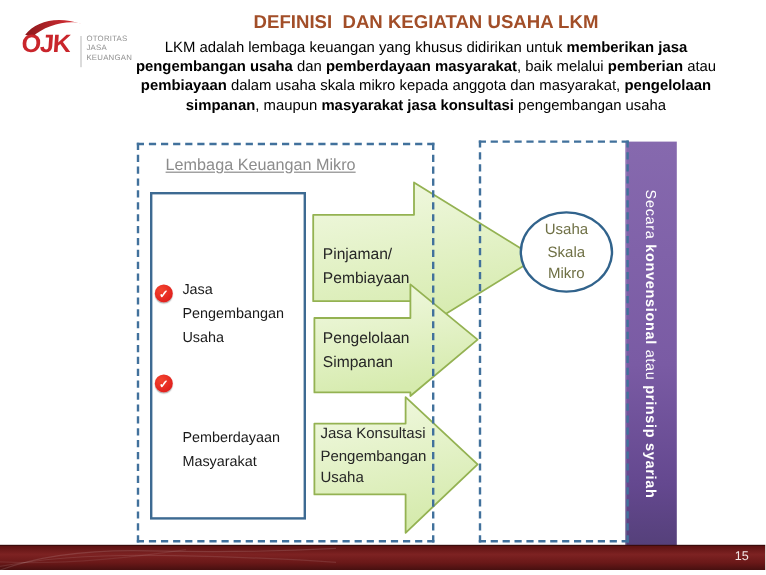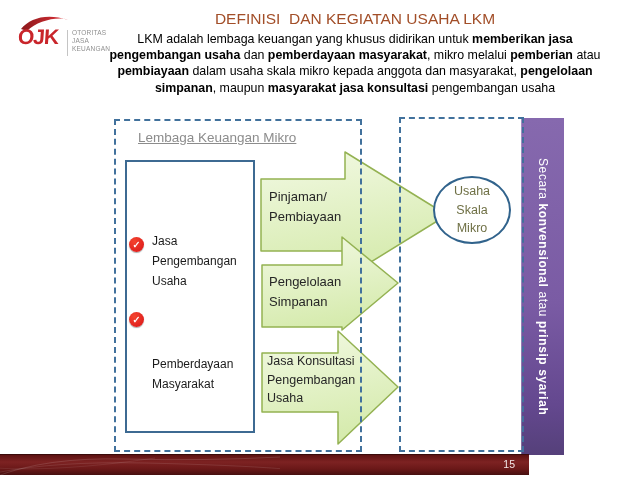--- a/index.html
+++ b/index.html
@@ -8,21 +8,21 @@
   .abs{position:absolute;}
 
   
   .logo{left:18px;top:13px;width:92px;height:50px;}
   .swoosh{position:absolute;left:2px;top:1px;}
   .ojk-text{position:absolute;left:0px;top:12px;font-size:21px;font-weight:800;
             color:#C9252B;letter-spacing:-1px;transform:skewX(-4deg);}
   .logo-divider{position:absolute;left:49px;top:17px;width:1px;height:26px;background:#C4C4C4;}
   .org-lines{position:absolute;left:54px;top:16px;font-size:6.5px;line-height:8px;
              color:#8F8F8F;letter-spacing:.2px;}
-  .title{left:90px;top:10px;width:530px;text-align:center;font-size:15.5px;font-weight:normal;
+  .title{left:90px;top:10px;width:530px;text-align:center;font-size:15.5px;font-weight:bold;
          color:#A24E28;white-space:pre;}
   .intro{left:82px;top:31px;width:546px;font-size:12.4px;line-height:16.2px;color:#000000;
          text-align:center;}
   .intro div{white-space:pre-wrap;}
   .intro span.b{font-weight:700;}
   .intro span.i{font-style:italic;}
 
   
   .shapes{left:0;top:0;z-index:1;}
   .dashed-box{border:2px dashed #41719C;background:transparent;z-index:3;}
@@ -35,40 +35,40 @@
          background:radial-gradient(circle at 35% 30%, #F4442E, #D91418);
          color:#fff;font-size:9.5px;font-weight:bold;display:flex;align-items:center;
          justify-content:center;box-shadow:0 1px 1px rgba(0,0,0,.35);}
   .check1{left:129px;top:237px;}
   .check2{left:129px;top:312px;}
   .func-label{left:152px;width:100px;font-size:12px;line-height:20px;color:#1a1a1a;
               white-space:pre-line;z-index:5;}
   .func1{top:231px;}
   .func2{top:306px;margin-top:48px;}
   .svc-label{font-size:13px;line-height:20px;color:#262626;white-space:pre-line;z-index:4;}
-  .svc1{left:269px;top:187px;}
+  .svc1{left:269px;top:202px;}
   .svc2{left:269px;top:272px;}
   .svc3{left:267px;top:352px;font-size:12.5px;line-height:18.5px;}
   .oval{left:433px;top:176px;width:78px;height:68px;border:2px solid #31638C;border-radius:50%;
         background:#fff;z-index:2;display:flex;align-items:center;justify-content:center;
         box-sizing:border-box;}
   .oval-text{font-size:12.5px;line-height:18.5px;color:#6F7045;text-align:center;
              white-space:pre-line;}
   .beneficiary{left:399px;top:276px;width:121px;text-align:center;font-size:13.5px;
                line-height:19px;color:#9E3D3B;white-space:pre-line;z-index:4;}
   .banner{left:521px;top:118px;width:43px;height:337px;z-index:2;
           background:linear-gradient(180deg,#8669AE 0%,#7A5BA4 55%,#64488F 85%,#55407A 100%);
           box-shadow:inset 1px 0 0 rgba(255,255,255,.25);
           display:flex;align-items:center;justify-content:center;}
   .banner-text{writing-mode:vertical-rl;color:#fff;font-size:12px;letter-spacing:.6px;
                white-space:nowrap;}
   .banner-text span.b{font-weight:700;}
 
   
-  .footer{left:0;top:454px;width:529px;height:20px;
+  .footer{left:0;top:454px;width:638px;height:20px;
           background:linear-gradient(to bottom,#5d1212 0%,#7d2222 35%,#6a1818 70%,#471010 100%);
           border-top:1px solid #3A0B0B;z-index:6;}
   .footer-deco{position:absolute;left:0;top:0;}
   .page-num{position:absolute;right:14px;top:3px;font-size:10.5px;color:#F2E6E6;}
 </style>
 </head>
 <body>
 
 <div class="slide">
 
@@ -87,21 +87,21 @@
     <div class="org-lines">
       <div>OTORITAS</div>
       <div>JASA</div>
       <div>KEUANGAN</div>
     </div>
   </div>
 
   <div class="abs title">DEFINISI  DAN KEGIATAN USAHA LKM</div>
   <div class="abs intro">
     <div><span>LKM adalah lembaga keuangan yang khusus didirikan untuk </span><span class="b">memberikan jasa</span></div>
-    <div><span class="b">pengembangan usaha</span><span> dan </span><span class="b">pemberdayaan masyarakat</span><span>, mikro melalui </span><span class="b">pemberian</span><span> atau</span></div>
+    <div><span class="b">pengembangan usaha</span><span> dan </span><span class="b">pemberdayaan masyarakat</span><span>, baik melalui </span><span class="b">pemberian</span><span> atau</span></div>
     <div><span class="b">pembiayaan</span><span> dalam usaha skala mikro kepada anggota dan masyarakat, </span><span class="b">pengelolaan</span></div>
     <div><span class="b">simpanan</span><span>, maupun </span><span class="b">masyarakat jasa konsultasi</span><span> pengembangan usaha</span></div>
   </div>
 
   <svg class="abs shapes" width="638" height="479" viewBox="0 0 638 479">
     <defs>
       <linearGradient id="gg" x1="0" y1="0" x2="0.25" y2="1">
         <stop offset="0" stop-color="#F2F9E3"></stop>
           <stop offset="1" stop-color="#D6EBAE"></stop>
       </linearGradient>

